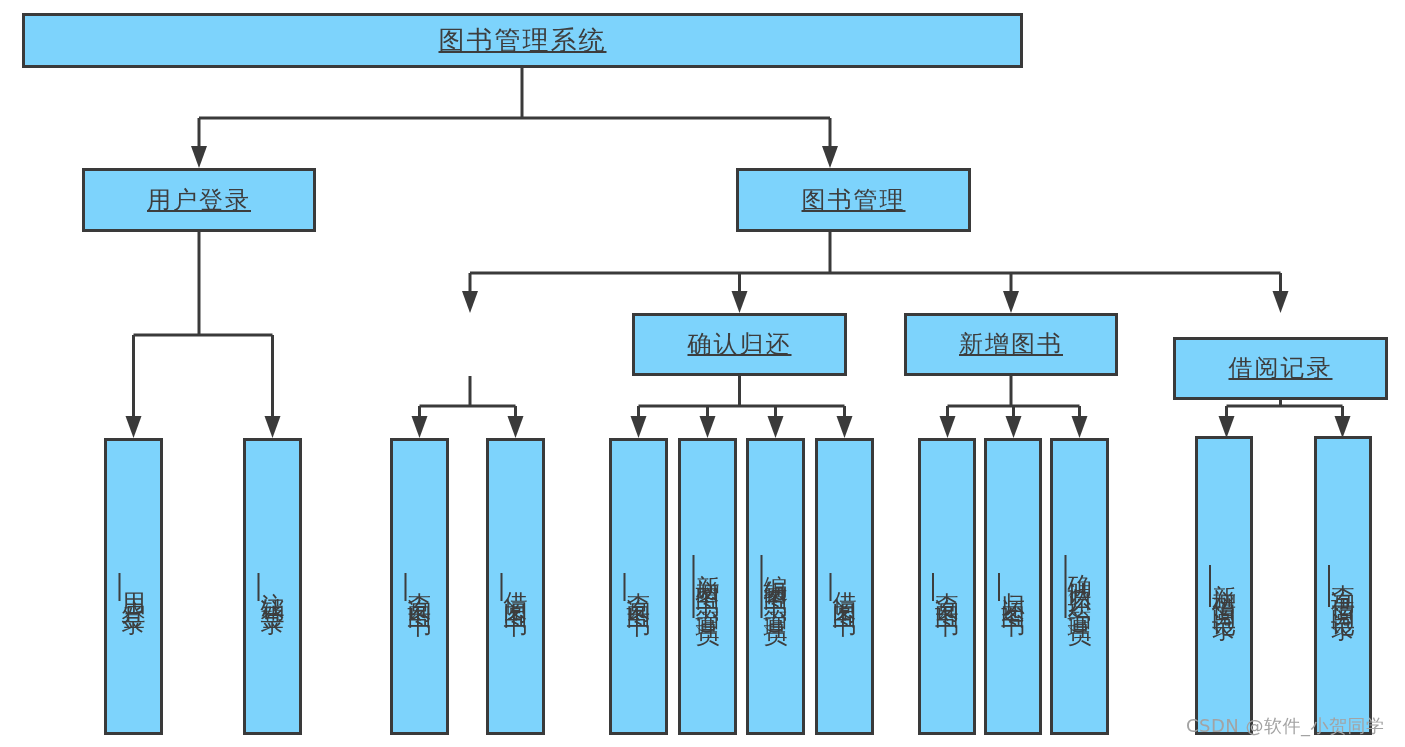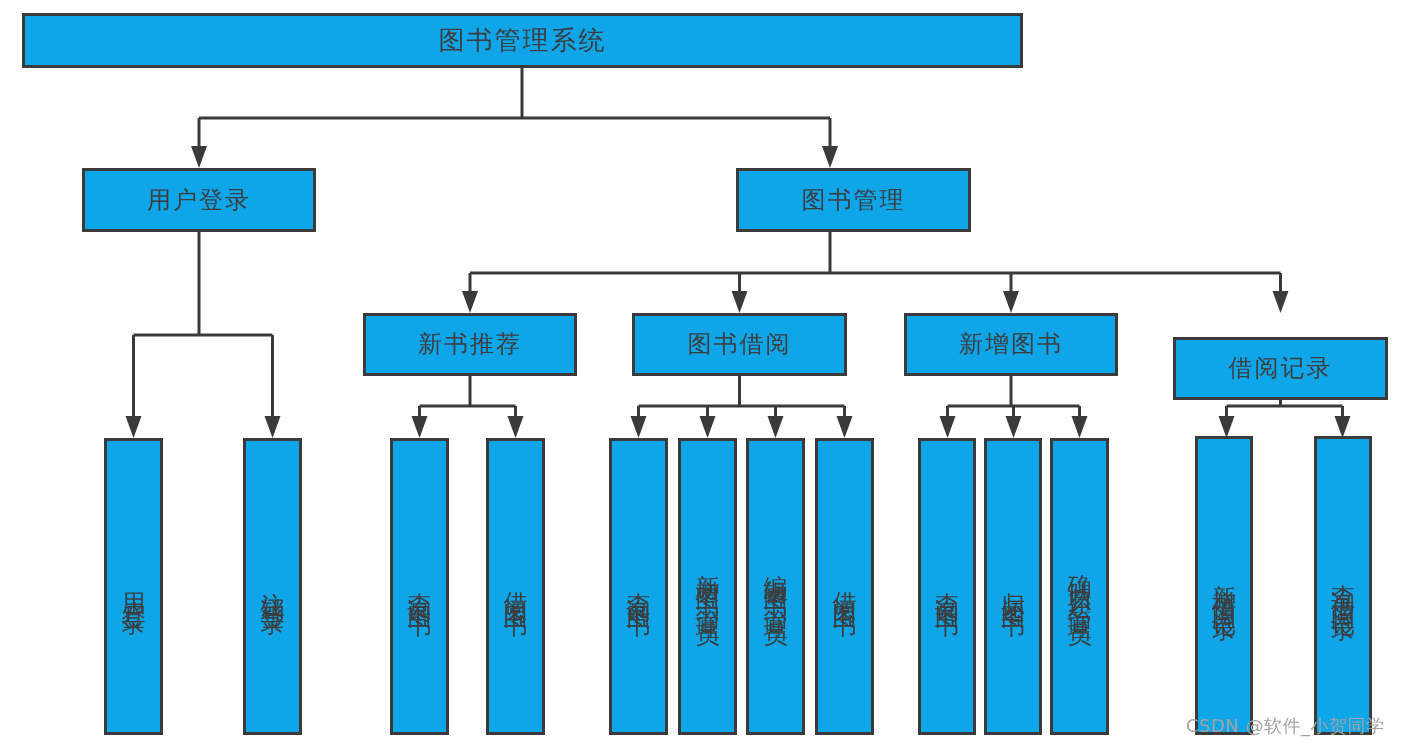--- a/index.html
+++ b/index.html
@@ -18,29 +18,30 @@
   #connectors {
     position: absolute;
     left: 0; top: 0;
     width: 1405px;
     height: 747px;
   }
   .node {
     position: absolute;
     box-sizing: border-box;
     border: 3px solid #3a3a3a;
-    background: #0ea5e9;
+    background: #7dd3fc;
     color: #3d3d3d;
     display: flex;
     align-items: center;
     justify-content: center;
     text-align: right;
     font-size: 24px;
     line-height: 1.1;
     letter-spacing: 2px;
+    text-decoration: underline;
   }
   .node.root { font-size: 26px; }
   .node.vertical {
     writing-mode: vertical-rl;
     text-orientation: mixed;
     font-size: 24px;
     letter-spacing: 7px;
     line-height: 1;
   }
   .watermark {
@@ -126,22 +127,21 @@
       <polygon points="1226.5,438 1218.5,416 1234.5,416"></polygon>
       <polygon points="1342.5,438 1334.5,416 1350.5,416"></polygon>
     </g>
   </svg>
 
   <div class="node root" style="left:22px; top:13px; width:1001px; height:55px;">图书管理系统</div>
 
   <div class="node" style="left:82px; top:168px; width:234px; height:64px;">用户登录</div>
   <div class="node" style="left:712px; top:168px; width:235px; height:64px;margin-left:24px;">图书管理</div>
 
-  <div class="node" style="left:363px; top:313px; width:214px; height:63px;">新书推荐</div>
-  <div class="node" style="left:632px; top:313px; width:215px; height:63px;">图书借阅</div>
+  <div class="node" style="left:632px; top:313px; width:215px; height:63px;">确认归还</div>
   <div class="node" style="left:904px; top:313px; width:214px; height:63px;">新增图书</div>
   <div class="node" style="left:1173px; top:313px; width:215px; height:63px;margin-top:24px;">借阅记录</div>
 
   <div class="node vertical" style="left:104px; top:438px; width:59px; height:297px;">用户登录</div>
   <div class="node vertical" style="left:243px; top:438px; width:59px; height:297px;">注销登录</div>
 
   <div class="node vertical" style="left:390px; top:438px; width:59px; height:297px;">查询图书</div>
   <div class="node vertical" style="left:486px; top:438px; width:59px; height:297px;">借阅图书</div>
 
   <div class="node vertical" style="left:609px; top:438px; width:59px; height:297px;">查询图书</div>

